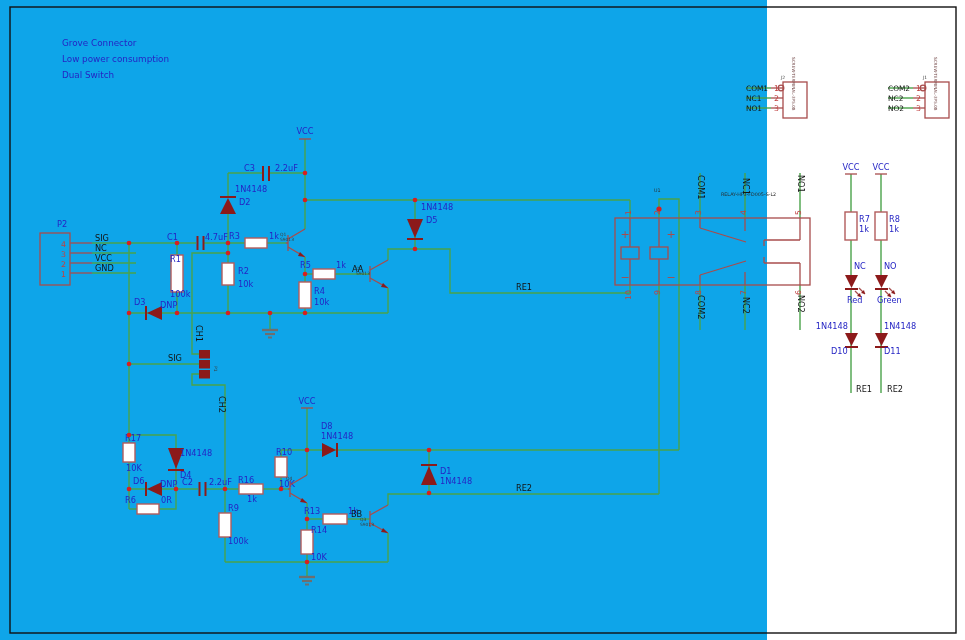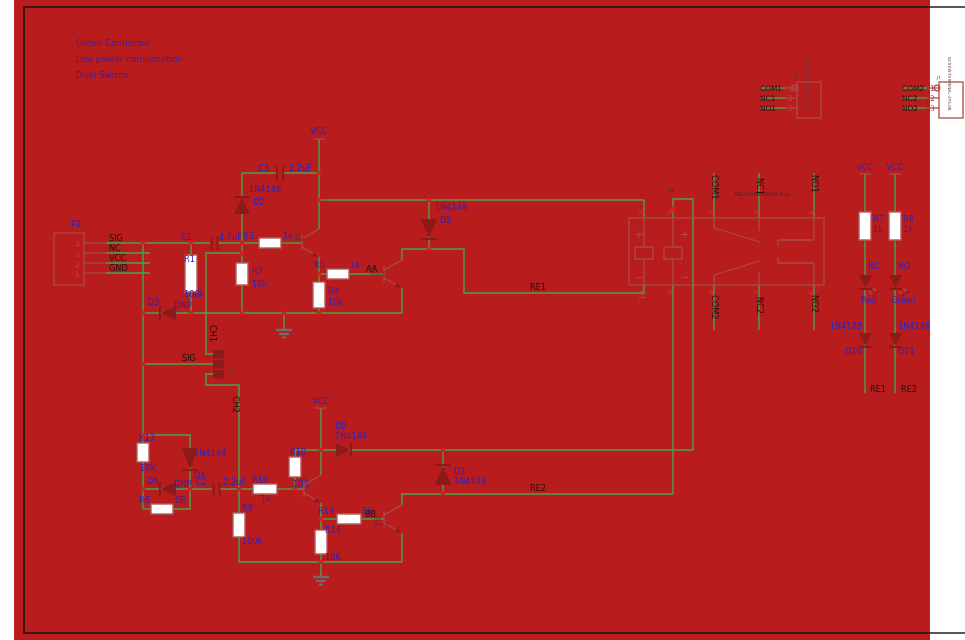--- a/index.html
+++ b/index.html
@@ -1,16 +1,16 @@
 <!DOCTYPE html>
 <html><head>
 <meta charset="utf-8">
 <style>
   html,body{margin:0;padding:0;background:#fff;}
-  .page{width:916px;height:640px;position:relative;background:#b91c1c;margin-left:14px;}
+  .page{width:767px;height:640px;position:relative;background:#0ea5e9;}
   svg{display:block;}
   svg text{font-family:"DejaVu Sans","Liberation Sans",sans-serif;}
   .w{stroke:#4aa34a;stroke-width:1.4;fill:none;}
   .rw{stroke:#a84c4c;stroke-width:1.3;fill:none;}
   .co{stroke:#a84c4c;stroke-width:1.3;fill:none;}
   .rb{stroke:#b25c5c;stroke-width:1.4;fill:#ffffff;}
   .cf{fill:#8c1a1a;stroke:none;}
   .cb{stroke:#8c1a1a;stroke-width:2;fill:none;}
   .jd{fill:#d81f1f;stroke:none;}
   .gnd{stroke:#6e6e6e;fill:none;}

